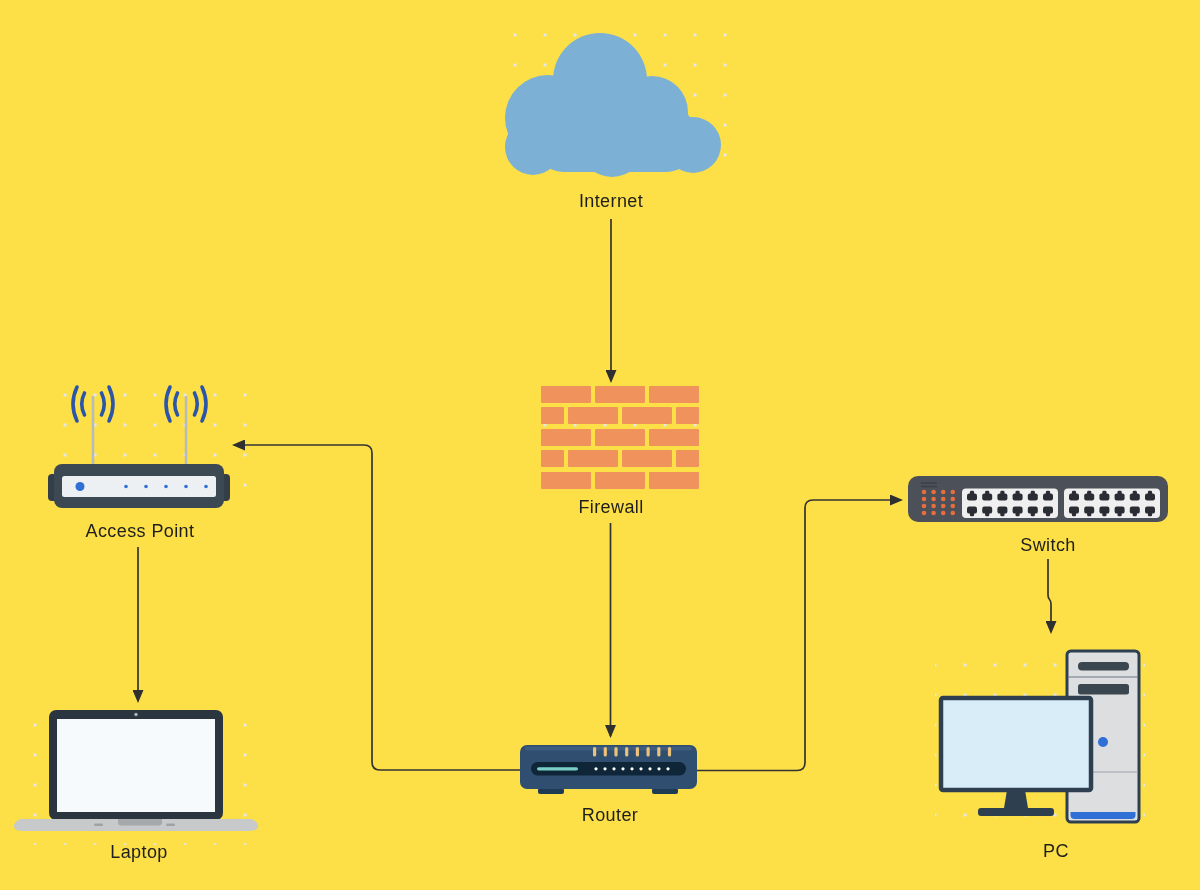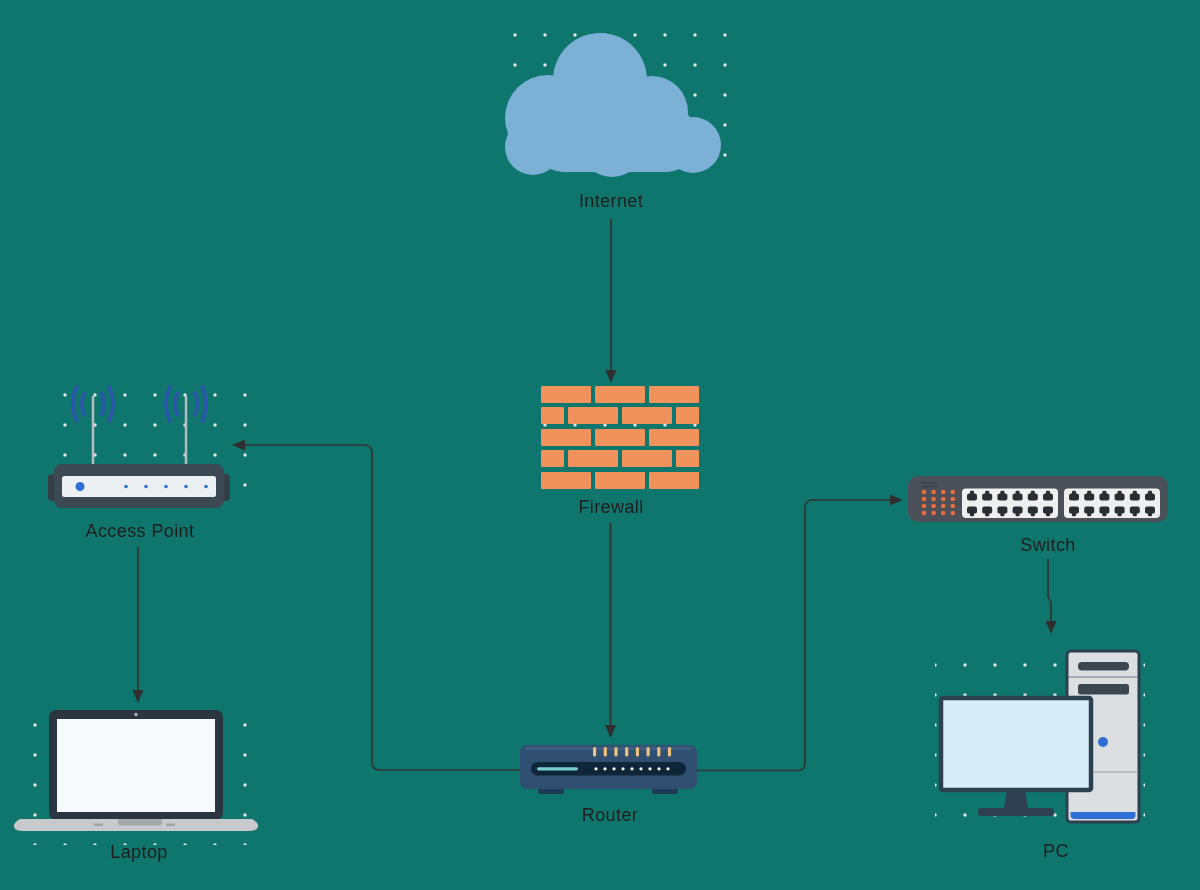--- a/index.html
+++ b/index.html
@@ -1,16 +1,16 @@
 <!DOCTYPE html>
 <html><head>
 <meta charset="utf-8">
 <style>
   html,body{margin:0;padding:0;background:#ffffff;}
-  .stage{position:relative;width:1200px;height:890px;background:#0f766e;overflow:hidden;}
+  .stage{position:relative;width:1200px;height:890px;background:#fde047;overflow:hidden;}
   svg{position:absolute;left:0;top:0;}
   .lbl{
     font-family:"Liberation Sans", sans-serif;
     font-size:18px;
     letter-spacing:0.4px;
     fill:#1e1e1e;
     text-anchor:middle;
   }
   .edge{stroke:#333333;stroke-width:1.7;fill:none;stroke-linejoin:round;}
 </style>

